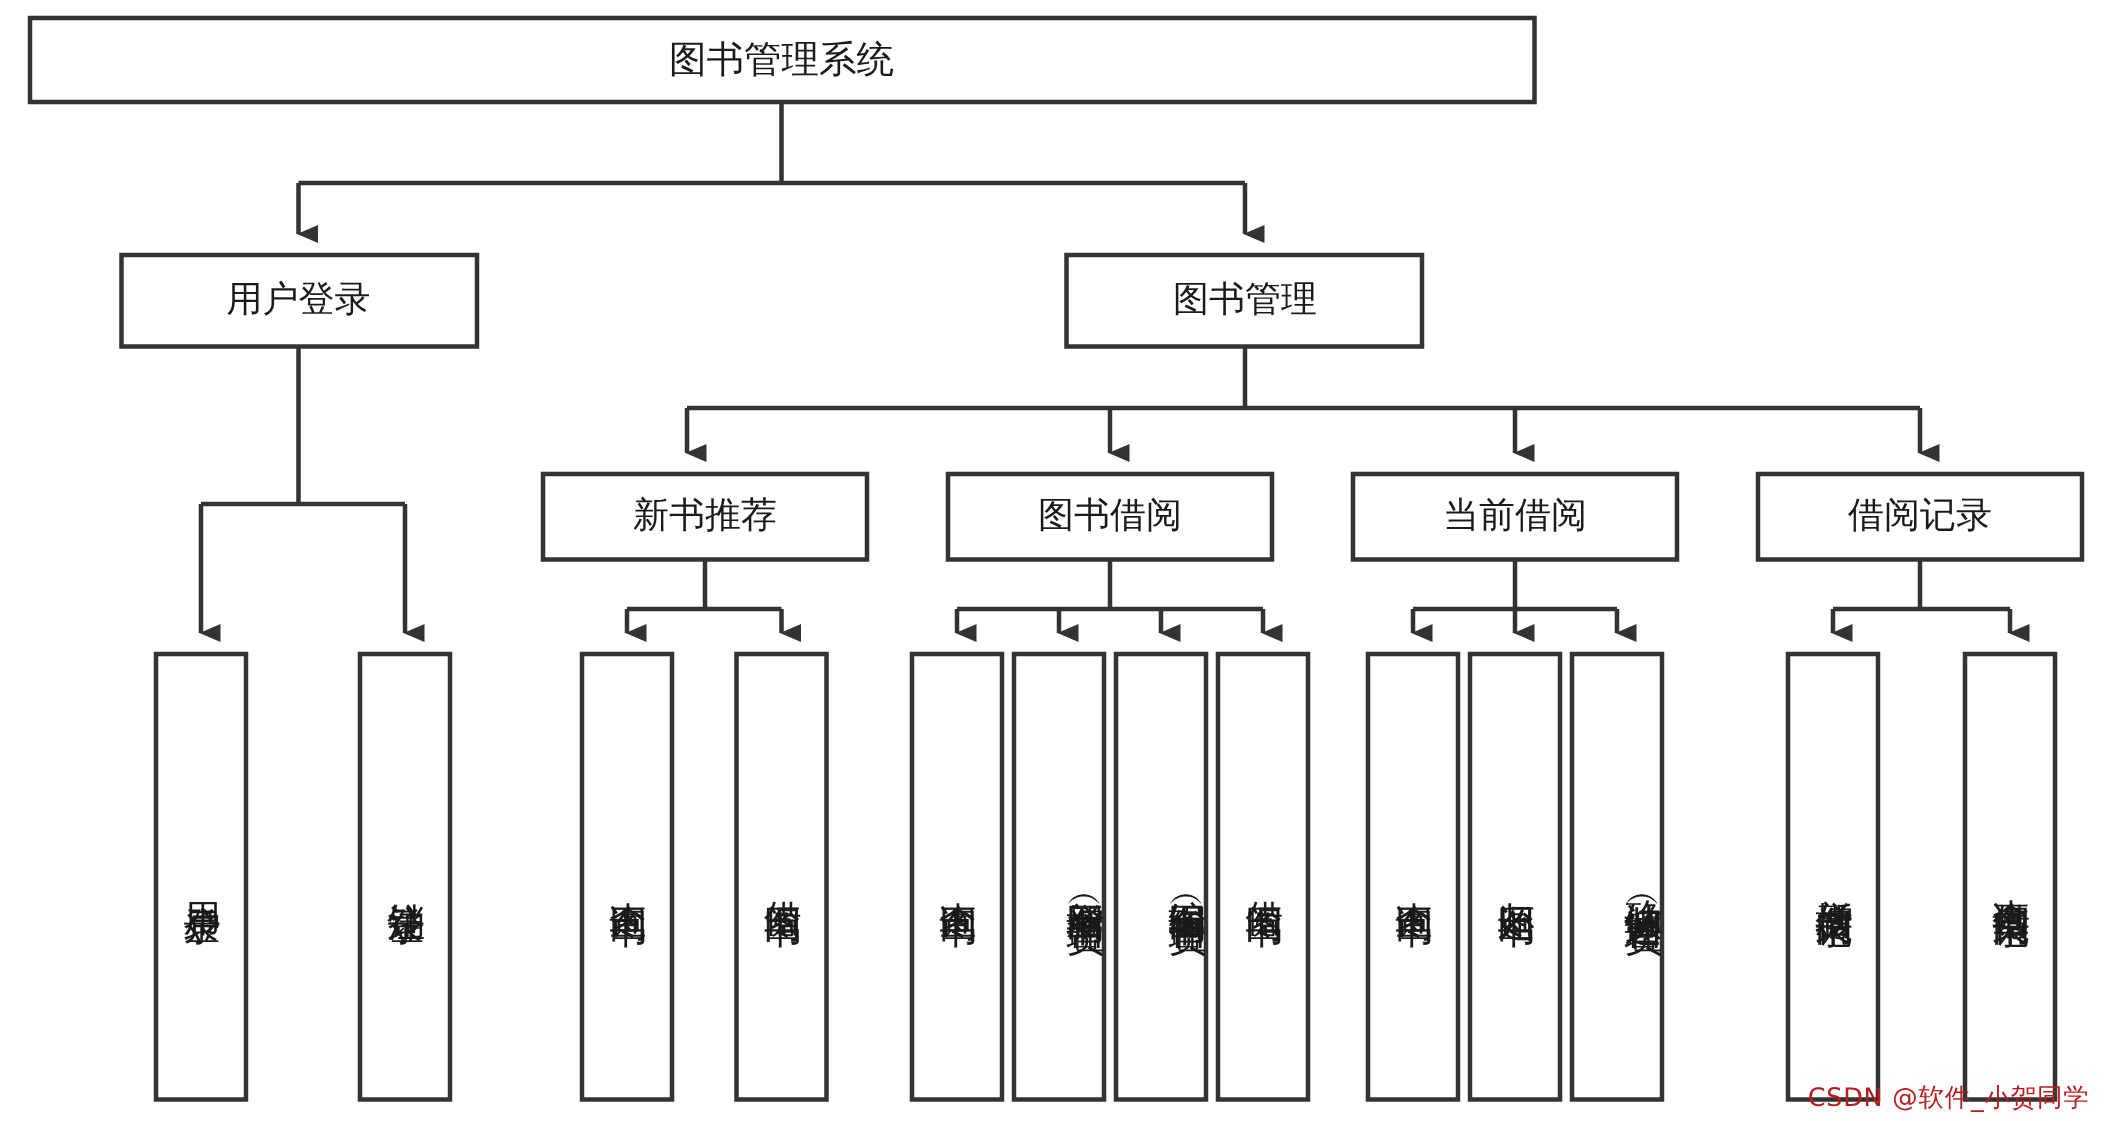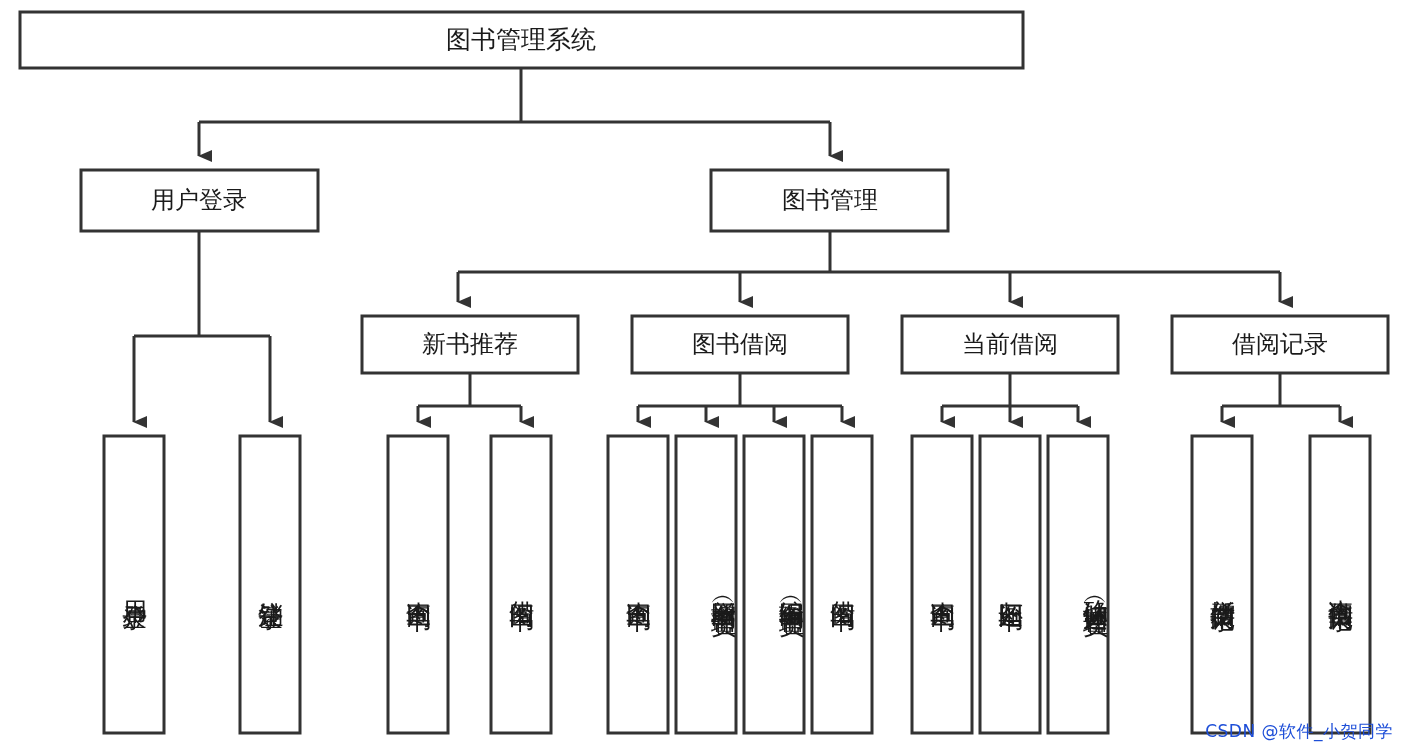--- a/index.html
+++ b/index.html
@@ -61,21 +61,21 @@
   }
   .arrow-head {
     fill: #333333;
   }
   #watermark {
     position: absolute;
     right: 12px;
     bottom: 4px;
     font-family: "DejaVu Sans", "Liberation Sans", sans-serif;
     font-size: 17px;
-    color: #1d4ed8;
+    color: #b91c1c;
     letter-spacing: 0.5px;
     user-select: none;
     margin-top: 48px;
   }
 </style>
 </head>
 <body>
 
 <div id="diagram-root">
 

